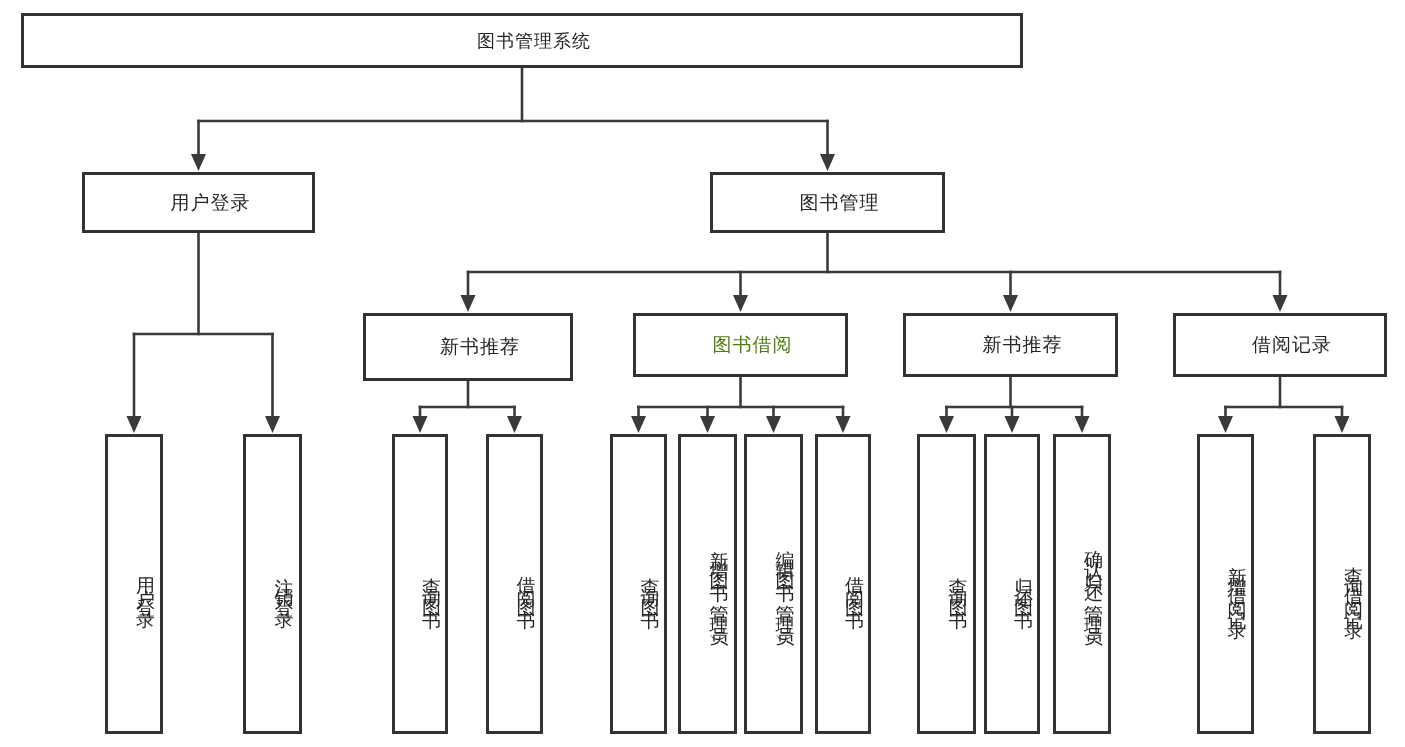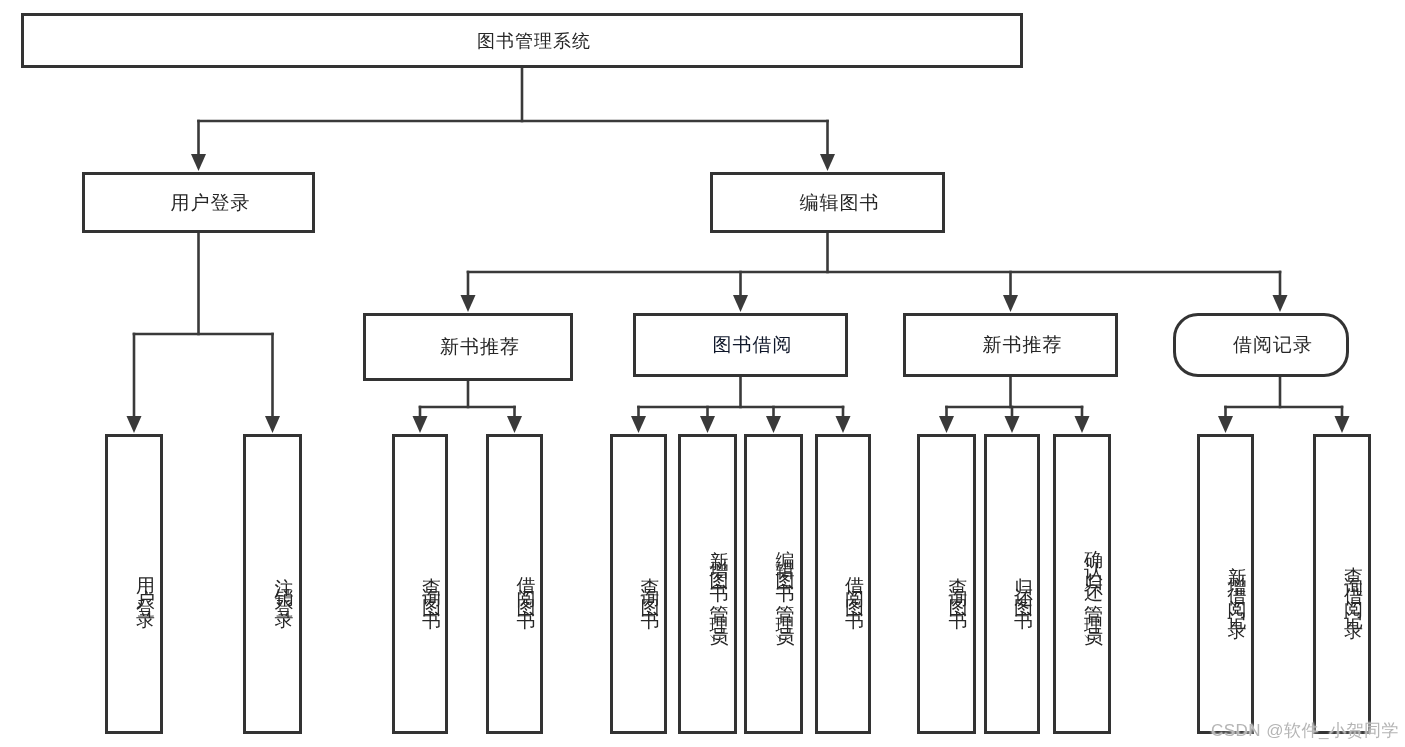--- a/index.html
+++ b/index.html
@@ -103,33 +103,32 @@
       <line x1="1280" y1="377" x2="1280" y2="407" stroke="#3a3a3a" stroke-width="2.6" stroke-linecap="square"></line>
       <line x1="1225.5" y1="407" x2="1342" y2="407" stroke="#3a3a3a" stroke-width="2.6" stroke-linecap="square"></line>
       <line x1="1225.5" y1="407" x2="1225.5" y2="419" stroke="#3a3a3a" stroke-width="2.6" stroke-linecap="square"></line>
       <polygon points="1225.5,433 1218,416 1233,416" fill="#3a3a3a"></polygon>
       <line x1="1342" y1="407" x2="1342" y2="419" stroke="#3a3a3a" stroke-width="2.6" stroke-linecap="square"></line>
       <polygon points="1342,433 1334.5,416 1349.5,416" fill="#3a3a3a"></polygon>
     </svg>
   <div id="nodes-layer">
       <div class="node h root" style="left: 21px; top: 13px; width: 1002px; height: 55px; border-color: rgb(51, 51, 51); color: rgb(38, 38, 38);">图书管理系统</div>
       <div class="node h" style="left: 82px; top: 172px; width: 233px; height: 61px; border-color: rgb(51, 51, 51); color: rgb(38, 38, 38);">用户登录</div>
-      <div class="node h" style="left: 710px; top: 172px; width: 235px; height: 61px; border-color: rgb(51, 51, 51); color: rgb(38, 38, 38);">编辑图书</div>
+      <div class="node h" style="left: 710px; top: 172px; width: 235px; height: 61px; border-color: rgb(51, 51, 51); color: rgb(38, 38, 38);">图书管理</div>
       <div class="node h" style="left: 363px; top: 313px; width: 210px; height: 68px; border-color: rgb(51, 51, 51); color: rgb(38, 38, 38);">新书推荐</div>
-      <div class="node h" style="left: 633px; top: 313px; width: 215px; height: 64px; border-color: rgb(51, 51, 51); color: #0f172a;">图书借阅</div>
+      <div class="node h" style="left: 633px; top: 313px; width: 215px; height: 64px; border-color: rgb(51, 51, 51); color: #4d7c0f;">图书借阅</div>
       <div class="node h" style="left: 903px; top: 313px; width: 215px; height: 64px; border-color: rgb(51, 51, 51); color: rgb(38, 38, 38);">新书推荐</div>
-      <div class="node h" style="left: 1173px; top: 313px; width: 176px; height: 64px; border-color: rgb(51, 51, 51); color: rgb(38, 38, 38); border-radius: 25px;">借阅记录</div>
+      <div class="node h" style="left: 1173px; top: 313px; width: 214px; height: 64px; border-color: rgb(51, 51, 51); color: rgb(38, 38, 38);">借阅记录</div>
       <div class="node v" style="left: 105px; top: 434px; width: 58px; height: 300px; border-color: rgb(51, 51, 51); color: rgb(38, 38, 38);">用户登录</div>
       <div class="node v" style="left: 243px; top: 434px; width: 59px; height: 300px; border-color: rgb(51, 51, 51); color: rgb(38, 38, 38);">注销登录</div>
       <div class="node v" style="left: 392px; top: 434px; width: 56px; height: 300px; border-color: rgb(51, 51, 51); color: rgb(38, 38, 38);">查询图书</div>
       <div class="node v" style="left: 486px; top: 434px; width: 57px; height: 300px; border-color: rgb(51, 51, 51); color: rgb(38, 38, 38);">借阅图书</div>
       <div class="node v" style="left: 610px; top: 434px; width: 57px; height: 300px; border-color: rgb(51, 51, 51); color: rgb(38, 38, 38);">查询图书</div>
       <div class="node v" style="left: 678px; top: 434px; width: 59px; height: 300px; border-color: rgb(51, 51, 51); color: rgb(38, 38, 38);">新增图书（管理员）</div>
       <div class="node v" style="left: 744px; top: 434px; width: 59px; height: 300px; border-color: rgb(51, 51, 51); color: rgb(38, 38, 38);">编辑图书（管理员）</div>
       <div class="node v" style="left: 815px; top: 434px; width: 56px; height: 300px; border-color: rgb(51, 51, 51); color: rgb(38, 38, 38);">借阅图书</div>
       <div class="node v" style="left: 917px; top: 434px; width: 59px; height: 300px; border-color: rgb(51, 51, 51); color: rgb(38, 38, 38);">查询图书</div>
       <div class="node v" style="left: 984px; top: 434px; width: 56px; height: 300px; border-color: rgb(51, 51, 51); color: rgb(38, 38, 38);">归还图书</div>
       <div class="node v" style="left: 1053px; top: 434px; width: 58px; height: 300px; border-color: rgb(51, 51, 51); color: rgb(38, 38, 38);">确认归还（管理员）</div>
       <div class="node v" style="left: 1197px; top: 434px; width: 57px; height: 300px; border-color: rgb(51, 51, 51); color: rgb(38, 38, 38);">新增借阅记录</div>
       <div class="node v" style="left: 1313px; top: 434px; width: 58px; height: 300px; border-color: rgb(51, 51, 51); color: rgb(38, 38, 38);">查询借阅记录</div>
     </div>
-  <div id="watermark">CSDN @软件_小贺同学</div>
 </div>
 
 </body></html>

